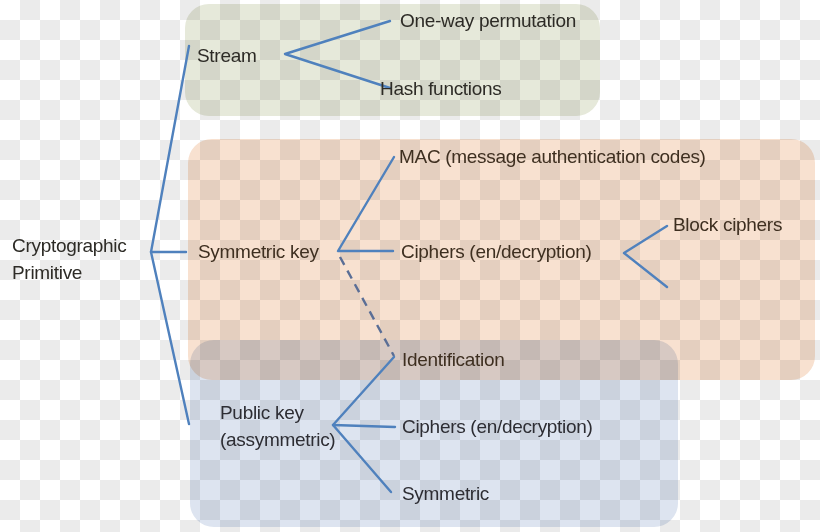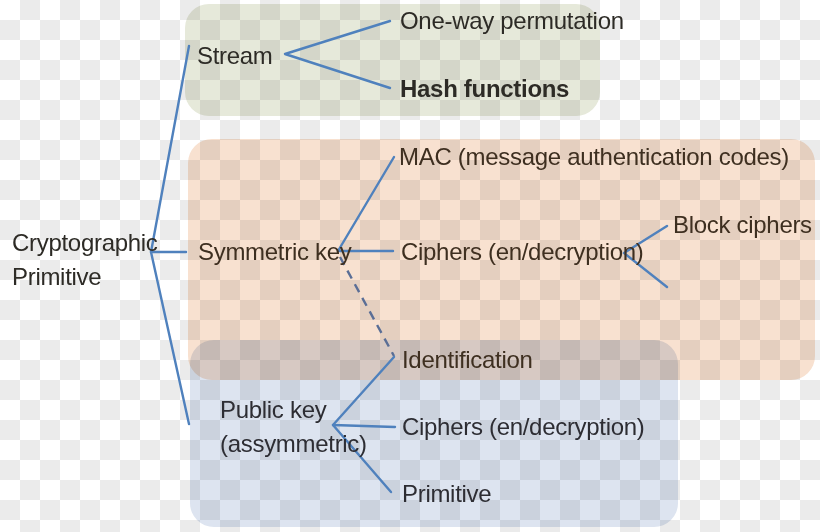--- a/index.html
+++ b/index.html
@@ -46,21 +46,21 @@
   .ln-dashed {
     stroke: var(--line-dashed);
     stroke-width: 2.4;
     fill: none;
     stroke-linecap: butt;
     stroke-dasharray: 9 6.5;
   }
   .label {
     position: absolute;
     transform: translateY(-50%);
-    font-size: 24px;
+    font-size: 19px;
     letter-spacing: -0.3px;
     line-height: 1.4;
     white-space: nowrap;
     color: var(--text-dark);
   }
   .label.wrap { white-space: normal; }
   .label.warm  { color: var(--text-warm); }
   .label.slate { color: var(--text-slate); }
 </style>
 </head>
@@ -92,32 +92,32 @@
       <line class="ln" x1="333" y1="425" x2="391" y2="492"></line>
     </g>
   </svg>
 
   <div class="label wrap" style="left:12px; top:260px; width:134px;">Cryptographic Primitive</div>
 
   <div class="label" style="left:197px; top:56px;">Stream</div>
 
   <div class="label" style="left:400px; top:21px;">One-way permutation</div>
 
-  <div class="label" style="left:400px; top:89px;font-weight:bold;">Hash functions</div>
+  <div class="label" style="left:380px; top:89px;">Hash functions</div>
 
   <div class="label warm" style="left:198px; top:252px;">Symmetric key</div>
 
   <div class="label warm" style="left:399px; top:157px;">MAC (message authentication codes)</div>
 
   <div class="label warm" style="left:401px; top:252px;">Ciphers (en/decryption)</div>
 
   <div class="label warm" style="left:673px; top:225px;">Block ciphers</div>
 
 
   <div class="label warm" style="left:402px; top:360px;text-align:center;">Identification</div>
 
   <div class="label slate wrap" style="left:193px; top:427px; width:140px;margin-left:27px;">Public key (assymmetric)</div>
 
   <div class="label slate" style="left:402px; top:427px;">Ciphers (en/decryption)</div>
 
-  <div class="label slate" style="left:402px; top:494px;">Primitive</div>
+  <div class="label slate" style="left:402px; top:494px;">Symmetric</div>
 
 </div>
 
 </body></html>

